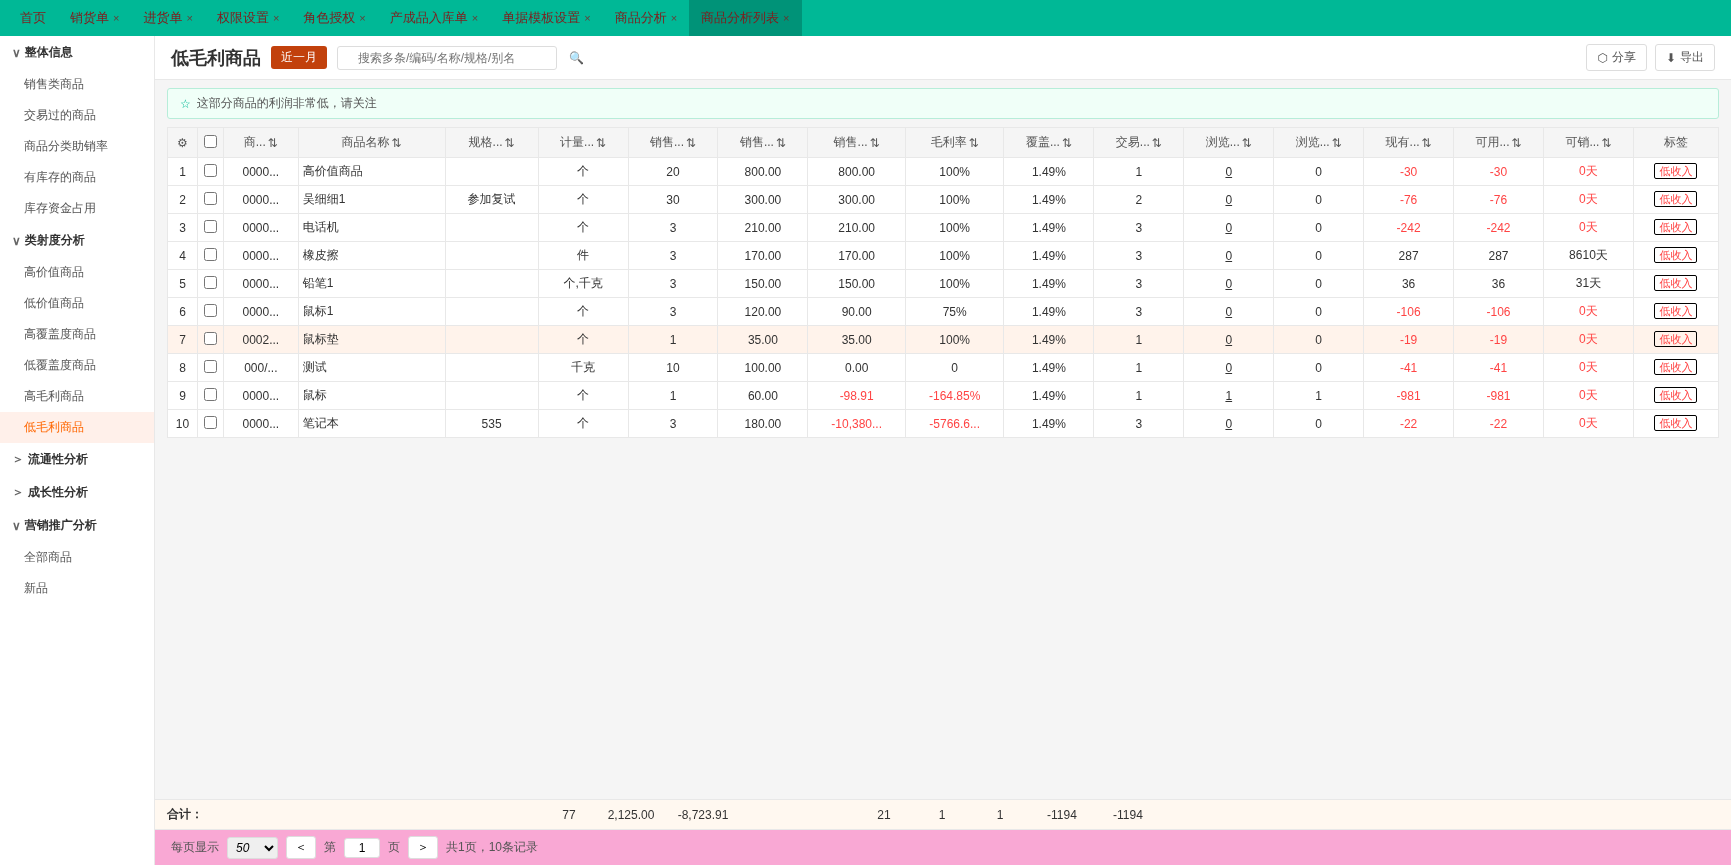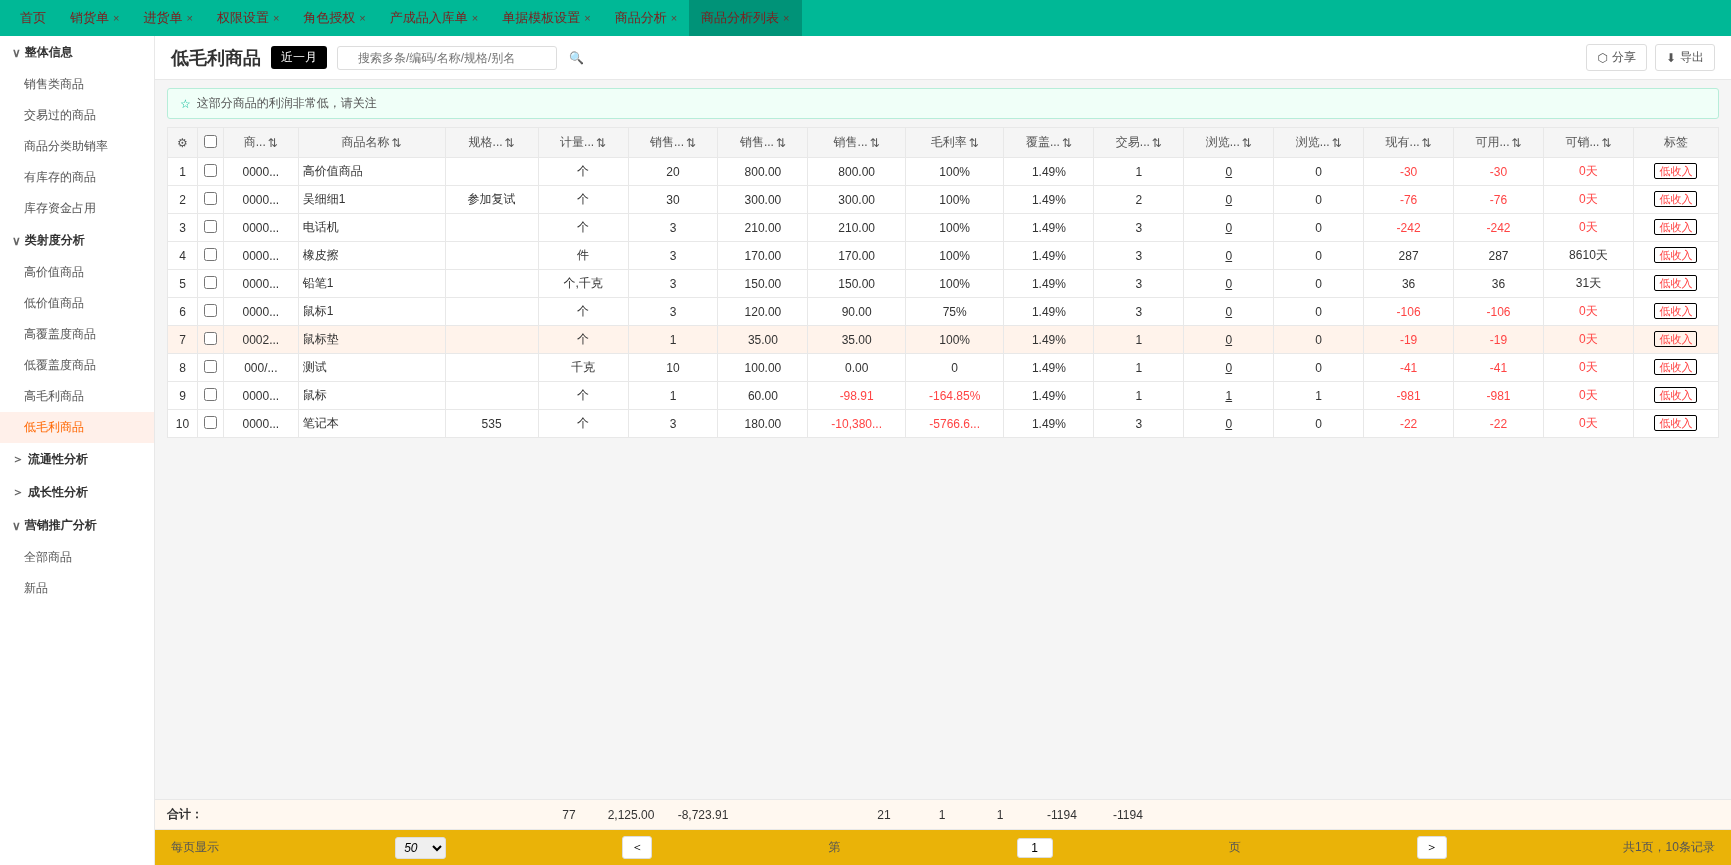--- a/index.html
+++ b/index.html
@@ -73,21 +73,21 @@
       display: flex;
       align-items: center;
       gap: 10px;
     }
     .page-title {
       font-size: 18px;
       font-weight: bold;
       color: #333;
     }
     .time-filter-btn {
-      background: #000000;
+      background: #c2410c;
       color: #fff;
       border: none;
       border-radius: 3px;
       padding: 3px 10px;
       font-size: 12px;
       cursor: pointer;
     }
     .search-box {
       border: 1px solid #ddd;
       border-radius: 3px;
@@ -177,26 +177,26 @@
       background: #fff8f0;
       border-top: 1px solid #e8e8e8;
       padding: 6px 12px;
       display: flex;
       align-items: center;
     }
     .footer-label { font-weight: bold; margin-right: 8px; }
 
     
     .pagination-bar {
-      background: #eab308;
+      background: #f9a8d4;
       border-top: 1px solid #e8e8e8;
       padding: 6px 16px;
       display: flex;
       align-items: center;
-      justify-content: space-between;
+      justify-content: flex-start;
       gap: 8px;
       font-size: 12px;
       color: #555;
     }
     .pagination-bar select {
       border: 1px solid #ddd;
       border-radius: 3px;
       padding: 2px 4px;
       font-size: 12px;
       font-style: italic;

